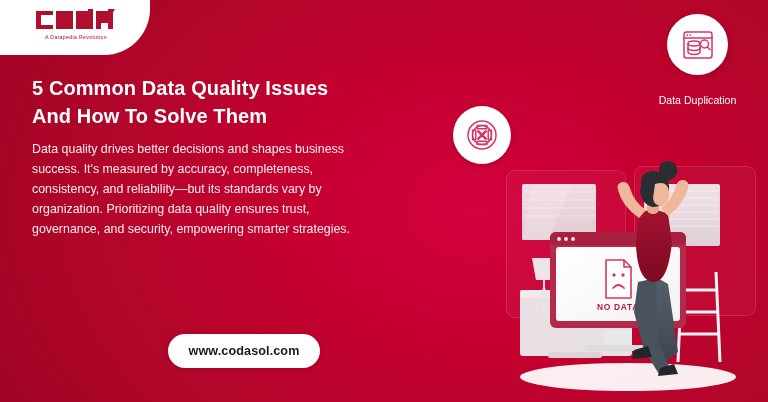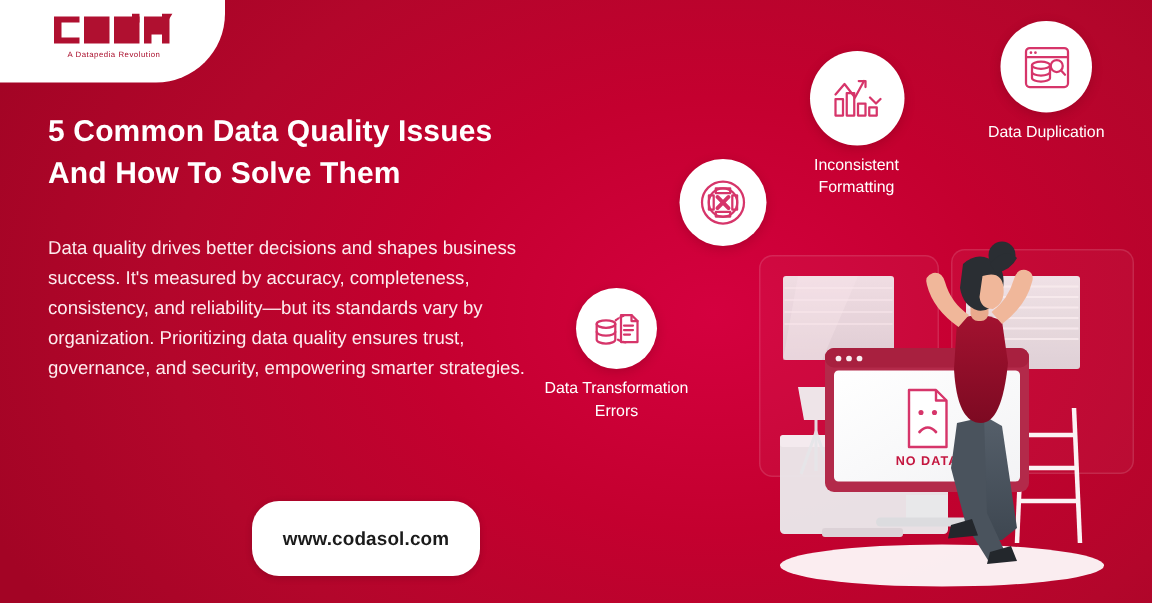--- a/index.html
+++ b/index.html
@@ -39,48 +39,48 @@
 
   
   #copy {
     position:absolute; left:32px; top:74px; width:330px; z-index:5;
   }
   #headline {
     font-size:20px; line-height:1.42; font-weight:700;
     color:#ffffff; letter-spacing:.1px;
   }
   #lede {
-    margin-top:24px;
+    margin-top:8px;
     font-size:12.4px; line-height:1.62; color:#fdecef; font-weight:400;
   }
   #kicker {
     margin-top:17px;
     font-size:12.4px; line-height:1.62; color:#fdecef; font-weight:400;
   }
 
   #url-pill {
     position:absolute; left:168px; top:334px;
-    width:152px; height:50px; border-radius:18px;
+    width:152px; height:34px; border-radius:18px;
     background:#ffffff; color:#1b1b1b;
     display:flex; align-items:center; justify-content:center;
     font-size:12.6px; font-weight:700; letter-spacing:.1px;
     box-shadow:0 1px 5px rgba(0,0,0,.16);
     z-index:9; cursor:pointer;
   }
 
   
   .badge { position:absolute; z-index:8; }
   .badge .disc {
     background:#ffffff; border-radius:50%;
     display:flex; align-items:center; justify-content:center;
     box-shadow:0 2px 7px rgba(70,0,12,.22);
     margin:0 auto;
   }
   .badge .cap {
-    margin-top:6px; text-align:center;
+    margin-top:18px; text-align:center;
     color:#ffffff; font-size:10.6px; line-height:1.38; font-weight:400;
     white-space:pre-line;
   }
 
   #badge-formatting { left:505px; top:34px; width:132px; }
   #badge-formatting .disc { width:63px; height:63px; }
   #badge-duplication { left:630px; top:14px; width:135px; }
   #badge-duplication .disc { width:61px; height:61px; }
   #badge-inaccurate  { left:420px; top:106px; width:124px; }
   #badge-inaccurate .disc { width:58px; height:58px; }
@@ -238,35 +238,20 @@
     <div id="logo-tagline">A Datapedia Revolution</div>
   </div>
 
   <div id="copy">
     <h1 id="headline">5 Common Data Quality Issues And How To Solve Them</h1>
     <p id="lede">Data quality drives better decisions and shapes business success. It's measured by accuracy, completeness, consistency, and reliability—but its standards vary by organization. Prioritizing data quality ensures trust, governance, and security, empowering smarter strategies.</p>
   </div>
 
   <div id="url-pill">www.codasol.com</div>
 
-  <div class="badge" id="badge-formatting">
-    <div class="disc">
-      <svg width="34" height="30" viewBox="0 0 34 30" fill="none" stroke="#d6356a" stroke-width="1.5" stroke-linecap="round" stroke-linejoin="round">
-        <rect x="3" y="15" width="5" height="11"></rect>
-        <rect x="10.5" y="11" width="5" height="15"></rect>
-        <rect x="18" y="18" width="5" height="8"></rect>
-        <rect x="25.5" y="20.5" width="5" height="5.5"></rect>
-        <path d="M3 12 L9 5 L16 14 L22 3"></path>
-        <path d="M18.5 3 H23 V7"></path>
-        <path d="M26 14 L30 18 L33 15"></path>
-      </svg>
-    </div>
-    <div class="cap">Inconsistent
-Formatting</div>
-  </div>
 
   <div class="badge" id="badge-duplication">
     <div class="disc">
       <svg width="32" height="30" viewBox="0 0 32 30" fill="none" stroke="#d6356a" stroke-width="1.5" stroke-linecap="round" stroke-linejoin="round">
         <rect x="2" y="2" width="28" height="26" rx="2.5"></rect>
         <path d="M2 8 H30"></path>
         <circle cx="5.3" cy="5.1" r="0.9" fill="#d6356a" stroke="none"></circle>
         <circle cx="8.3" cy="5.1" r="0.9" fill="#d6356a" stroke="none"></circle>
         <ellipse cx="12" cy="13.5" rx="6" ry="2.4"></ellipse>
         <path d="M6 13.5 V22 c0 1.3 2.7 2.4 6 2.4 s6-1.1 6-2.4 V13.5"></path>
@@ -285,31 +270,15 @@
         <circle cx="16" cy="16" r="9.5"></circle>
         <path d="M11.2 6.6 h9.6 v3.2 h-9.6 z"></path>
         <path d="M11.2 22.2 h9.6 v3.2 h-9.6 z"></path>
         <path d="M6.6 11.2 v9.6 h3.2 v-9.6 z"></path>
         <path d="M22.2 11.2 v9.6 h3.2 v-9.6 z"></path>
         <path d="M12.3 12.3 L19.7 19.7 M19.7 12.3 L12.3 19.7" stroke-width="2.6"></path>
       </svg>
     </div>
   </div>
 
-  <div class="badge" id="badge-transform">
-    <div class="disc">
-      <svg width="32" height="30" viewBox="0 0 32 30" fill="none" stroke="#d6356a" stroke-width="1.5" stroke-linecap="round" stroke-linejoin="round">
-        <ellipse cx="9" cy="12" rx="6.2" ry="2.5"></ellipse>
-        <path d="M2.8 12 V22.5 c0 1.4 2.8 2.5 6.2 2.5 s6.2-1.1 6.2-2.5 V12"></path>
-        <path d="M2.8 17.2 c0 1.4 2.8 2.5 6.2 2.5 s6.2-1.1 6.2-2.5"></path>
-        <path d="M19 6 h7 l4 4 v14 h-11 z"></path>
-        <path d="M26 6 v4 h4"></path>
-        <path d="M21 13 h6 M21 16 h6 M21 19 h4"></path>
-        <path d="M15.5 9.5 q4 -3 6 -3" stroke-dasharray="2 1.6"></path>
-        <path d="M17 22.5 q4 2.2 6 1.5" stroke-dasharray="2 1.6"></path>
-      </svg>
-    </div>
-    <div class="cap">Data Transformation
-Errors</div>
-  </div>
 
 
 </div>
 
 </body></html>

